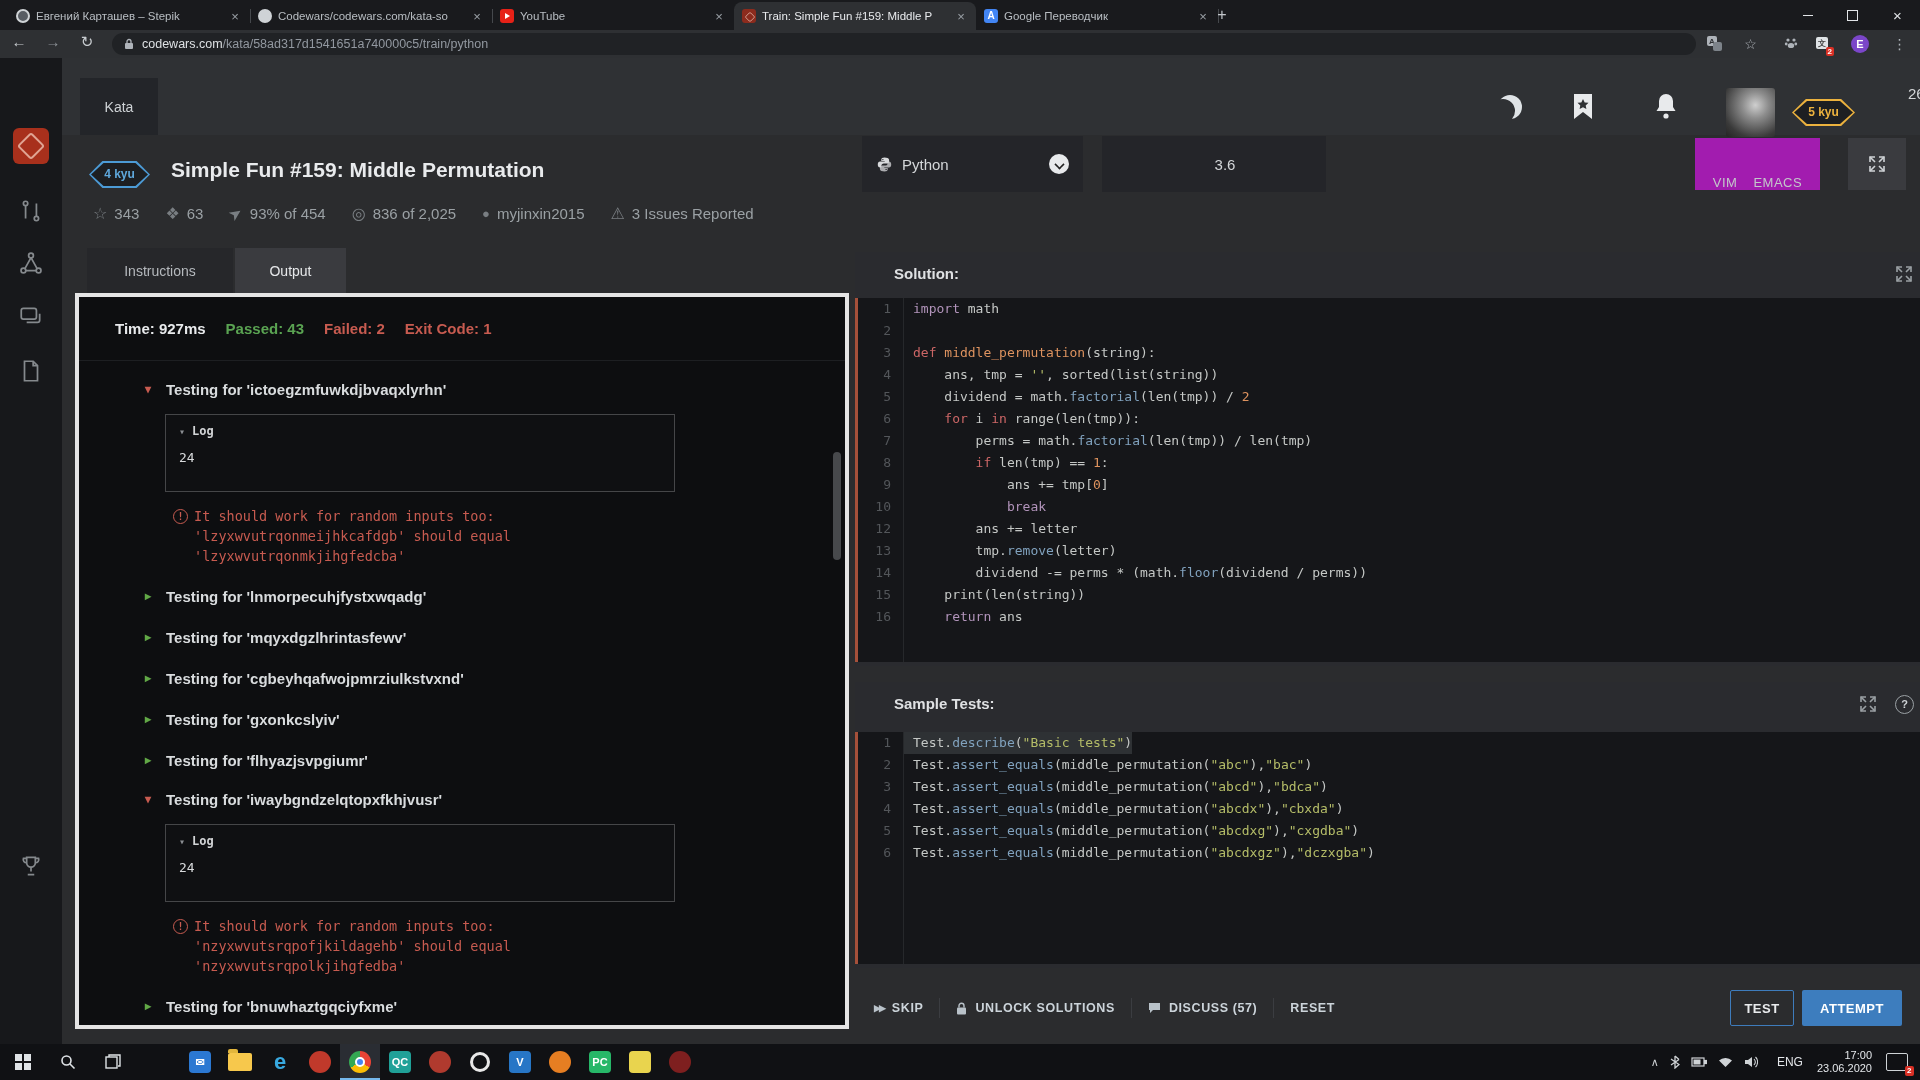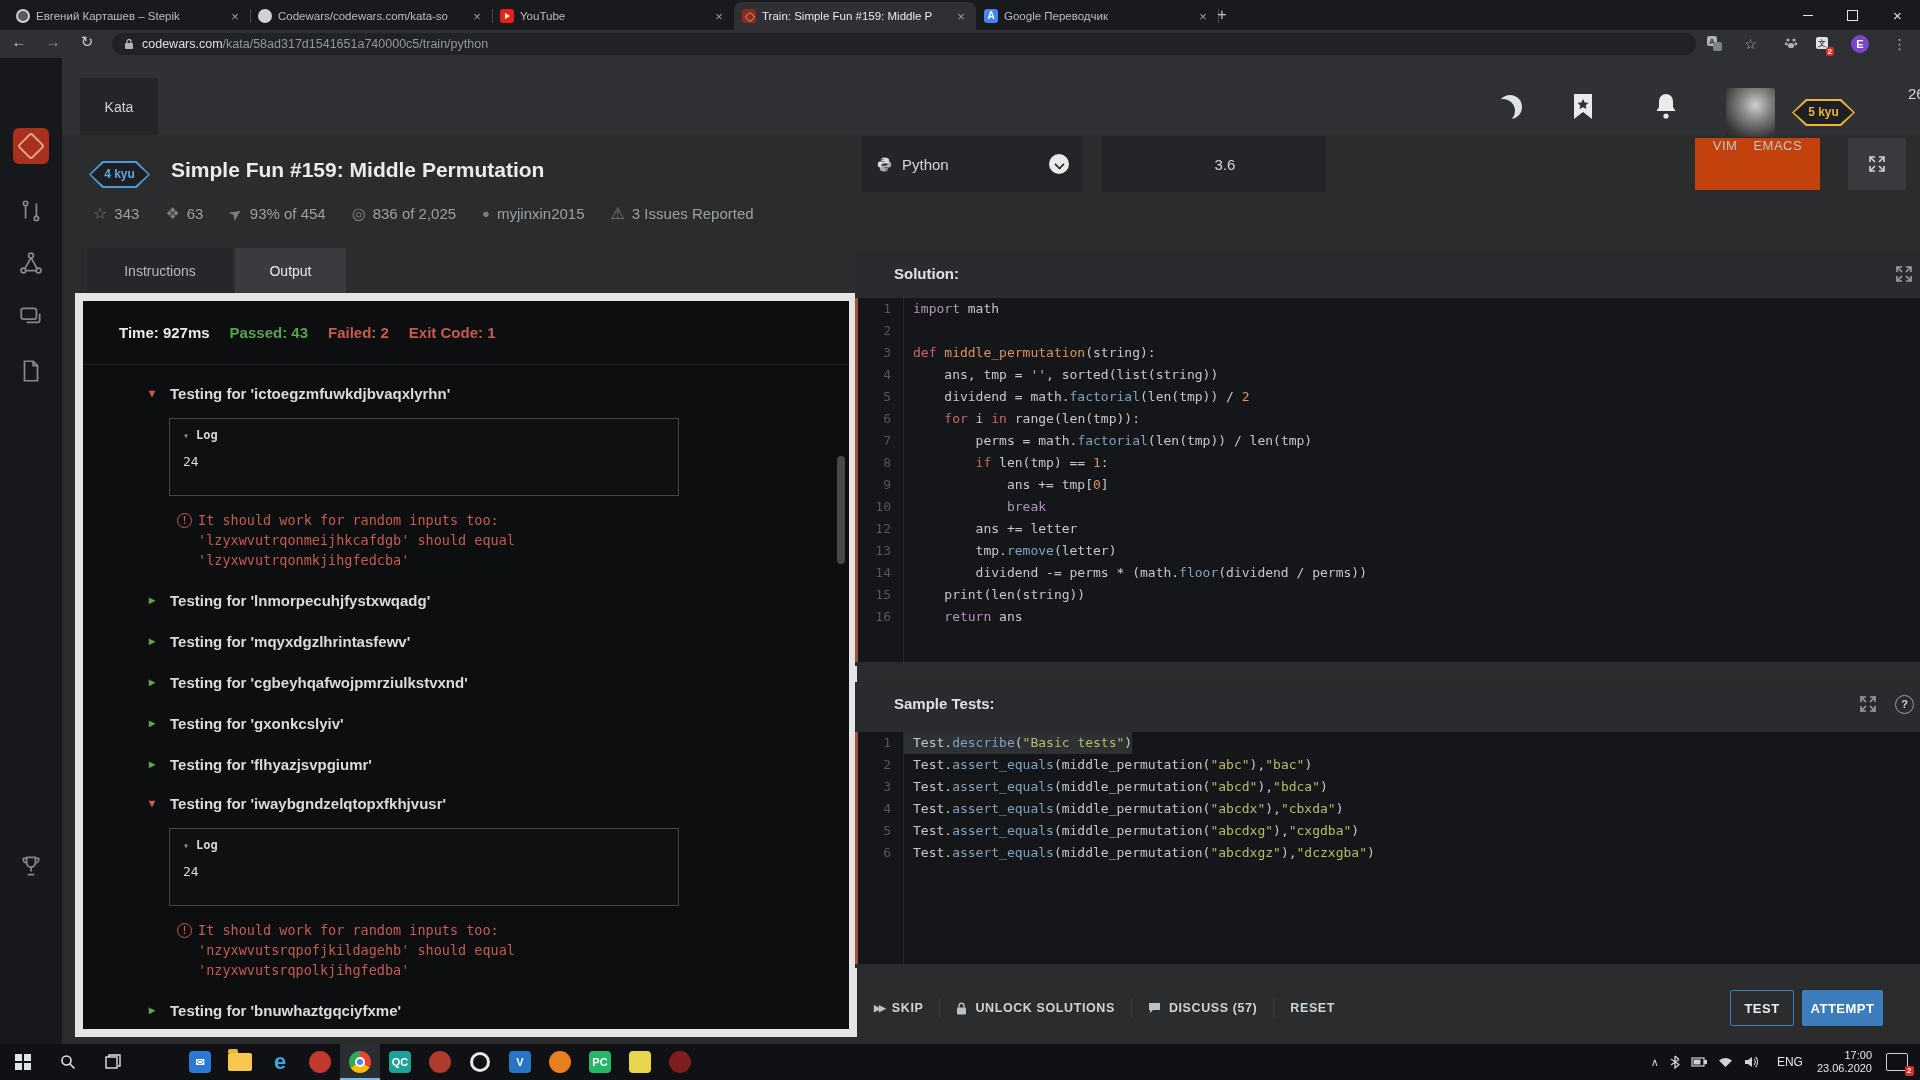--- a/index.html
+++ b/index.html
@@ -61,21 +61,21 @@
   #kyu4{position:absolute;left:89px;top:161px;width:61px;height:27px;font-size:12px;line-height:27px;color:#5fa8dc;}
   #stats{position:absolute;left:93px;top:205px;display:flex;align-items:center;gap:26px;
          font-size:15px;color:#9aa0a4;}
   .stat{display:flex;align-items:center;gap:7px;}
   .stat .sic{color:#797e82;font-size:16px;line-height:1;}
   
   .ptab{position:absolute;top:248px;height:45px;display:flex;align-items:center;justify-content:center;font-size:14px;}
   #tab-instructions{left:87px;width:146px;background:#26272a;color:#b5b9bd;}
   #tab-output{left:235px;width:111px;background:#3a3b3f;color:#e6e8ea;}
   #output-panel{position:absolute;left:75px;top:293px;width:766px;height:728px;background:#0d0e10;
-                border:8px solid #e5e5e5;box-sizing:content-box;overflow:hidden;}
+                border:4px solid #e5e5e5;box-sizing:content-box;overflow:hidden;}
   #summary{height:63px;display:flex;align-items:center;padding-left:36px;gap:20px;font-size:15px;font-weight:bold;
            border-bottom:1px solid #1d1f22;}
   .sum-time{color:#e8eaec;} .sum-pass{color:#5aa352;} .sum-fail{color:#c75b50;}
   #results{position:relative;}
   .res-label{position:relative;margin-top:18px;padding-left:87px;height:21px;line-height:21px;
              font-size:15px;font-weight:bold;color:#d9dcde;}
   .res-label.passed{margin-top:20px;}
   .tri{position:absolute;left:66px;top:0;font-size:12px;}
   .tri.fail{color:#c75b50;} .tri.pass{color:#61a846;}
   .logbox{margin:14px 0 0 86px;width:508px;height:76px;border:1px solid #454648;background:#0f1012;
@@ -90,22 +90,22 @@
   #out-scroll{position:absolute;right:4px;top:155px;width:8px;height:108px;border-radius:4px;background:#47494c;}
   
   .selbox{position:absolute;top:136px;height:56px;background:#242529;display:flex;align-items:center;
           color:#d4d7d9;font-size:15px;justify-content:center;}
   #lang-box{left:862px;width:221px;padding:0 14px;box-sizing:border-box;}
   #ver-box{left:1102px;width:224px;padding-left:22px;box-sizing:border-box;}
   #lang-chevron{margin-left:auto;width:20px;height:20px;border-radius:50%;background:#e8eaec;position:relative;}
   #lang-chevron::after{content:"";position:absolute;left:5.5px;top:6px;width:7px;height:7px;
      border-right:2px solid #222;border-bottom:2px solid #222;transform:rotate(45deg) scale(.8);}
   #py-ic{width:17px;height:17px;margin-right:9px;}
-  #vimemacs{position:absolute;left:1695px;top:138px;width:125px;height:52px;background:#c2410c;display:flex;
-            align-items:flex-start;justify-content:center;gap:16px;font-size:13px;color:#c3c7ca;letter-spacing:.5px;}
+  #vimemacs{position:absolute;left:1695px;top:138px;width:125px;height:52px;background:#a21caf;display:flex;
+            align-items:flex-end;justify-content:center;gap:16px;font-size:13px;color:#c3c7ca;letter-spacing:.5px;}
   #ed-expand{position:absolute;left:1848px;top:138px;width:58px;height:52px;background:#3a3b3f;
              display:flex;align-items:center;justify-content:center;}
   .xic{width:16px;height:16px;color:#cfd3d6;}
   .sec{position:absolute;left:855px;width:1051px;background:#2a2b2f;padding-left:22px;}
   #solution-sec{top:252px;height:414px;}
   #sample-sec{top:682px;height:286px;}
   .sec-head{position:relative;height:44px;line-height:44px;padding-left:17px;font-size:15px;font-weight:bold;color:#dfe1e3;}
   .head-ic{position:absolute;top:14px;width:16px;height:16px;color:#9aa0a4;}
   .help-circle{position:absolute;right:14px;top:13px;width:17px;height:17px;border:1.5px solid #9aa0a4;border-radius:50%;
      color:#cfd3d6;font-size:11px;line-height:17px;text-align:center;font-weight:bold;}
@@ -121,21 +121,21 @@
   .tok-k1{color:#cc6666;} .tok-k2{color:#b294bb;} .tok-fn{color:#de935f;}
   .tok-m{color:#81a2be;} .tok-s{color:#b5bd68;} .tok-n{color:#de935f;} .tok-t{color:#c5c8c6;}
   
   #actions-left{position:absolute;left:858px;top:990px;height:36px;display:flex;align-items:center;}
   .act{display:flex;align-items:center;gap:8px;padding:0 16px;height:20px;border-right:1px solid #3b3d41;
        font-size:12.5px;font-weight:bold;color:#ccd4da;letter-spacing:.6px;}
   .act:last-child{border-right:none;}
   .act .aic{color:#b9c2c9;display:flex;}
   #test-btn{position:absolute;left:1730px;top:990px;width:62px;height:34px;border:1px solid #3e7cbc;border-radius:2px;
      color:#e9ebed;font-size:13px;font-weight:bold;display:flex;align-items:center;justify-content:center;letter-spacing:.5px;}
-  #attempt-btn{position:absolute;left:1802px;top:990px;width:81px;height:36px;background:#3d7dbe;border-radius:2px;
+  #attempt-btn{position:absolute;left:1802px;top:990px;width:100px;height:36px;background:#3d7dbe;border-radius:2px;
      color:#fff;font-size:13px;font-weight:bold;display:flex;align-items:center;justify-content:center;letter-spacing:.5px;}
   
   #taskbar{position:absolute;left:0;top:1044px;width:1920px;height:36px;background:#101114;}
   #tb-left{position:absolute;left:0;top:0;height:36px;display:flex;align-items:center;}
   .tbtn{width:45px;height:36px;display:flex;align-items:center;justify-content:center;}
   #start-ic{display:grid;grid-template-columns:7px 7px;grid-gap:2px;}
   #start-ic span{width:7px;height:7px;background:#dfe3e6;}
   #apps{position:absolute;left:180px;top:0;height:36px;display:flex;align-items:center;}
   .app{width:40px;height:36px;display:flex;align-items:center;justify-content:center;position:relative;}
   .app.active{background:#2a2d33;box-shadow:inset 0 -2px 0 #76b9ed;}

